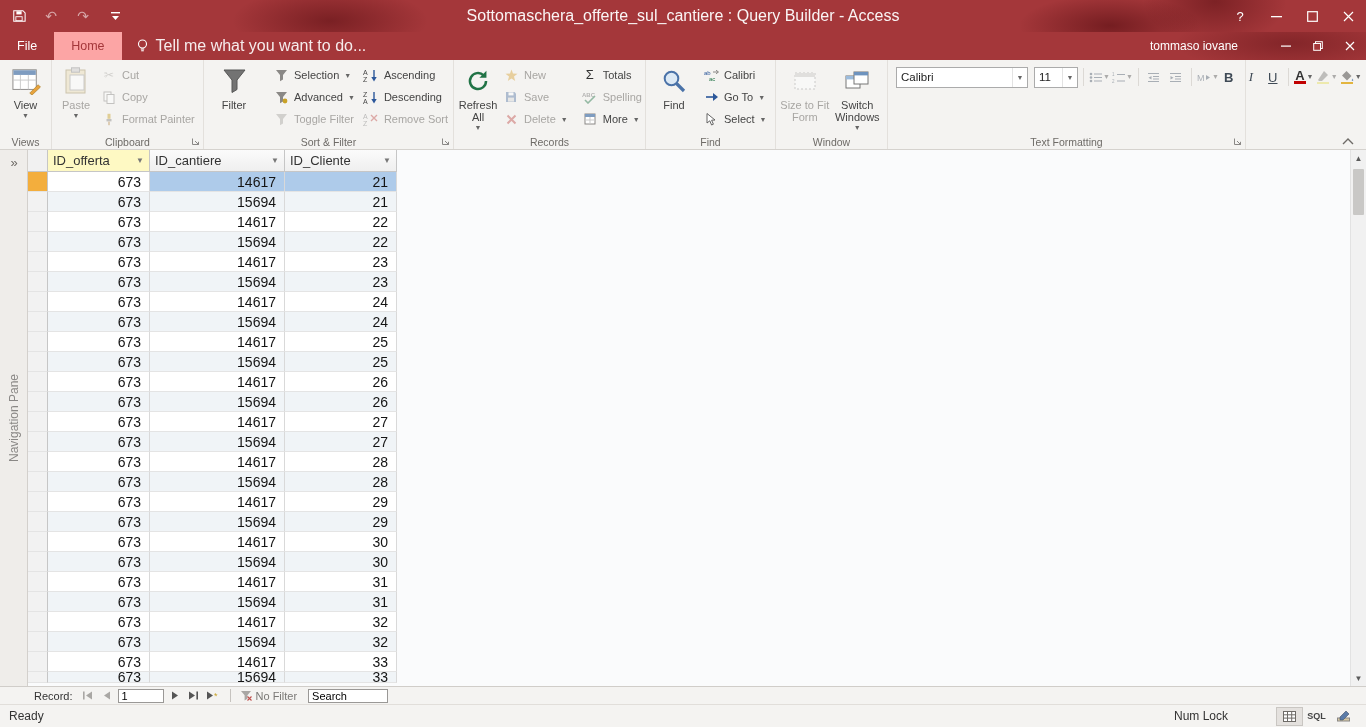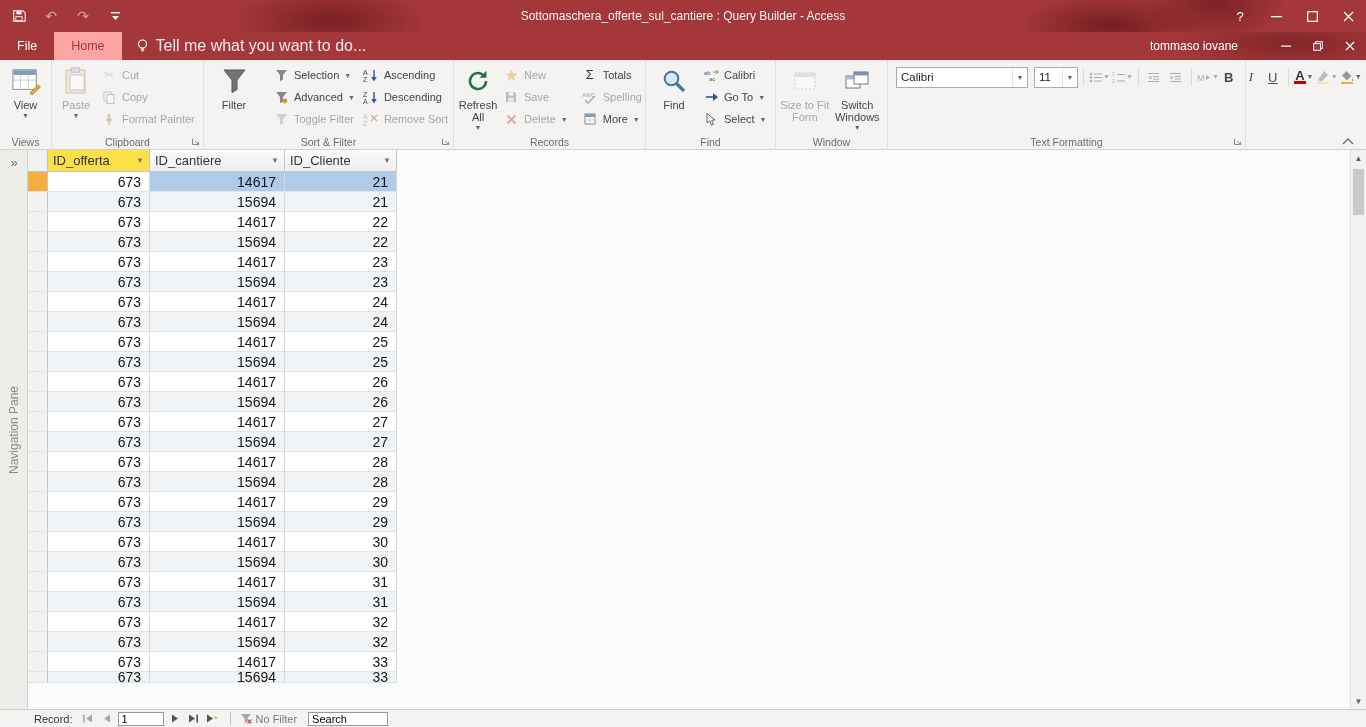--- a/index.html
+++ b/index.html
@@ -9,21 +9,21 @@
   
   .titlebar { height:32px; background:#A4373A; position:relative; display:flex; align-items:center; color:#fff; flex:0 0 auto; }
   .titlebar::before { content:""; position:absolute; inset:0; pointer-events:none;
     background:
       radial-gradient(140px 48px at 330px 65%, rgba(70,4,8,.45), transparent 70%),
       radial-gradient(130px 44px at 1110px 80%, rgba(70,4,8,.5), transparent 70%),
       radial-gradient(100px 60px at 1215px 5%, rgba(70,4,8,.42), transparent 72%); }
   .qat { display:flex; align-items:center; gap:14px; padding-left:10px; z-index:1; }
   .qbtn { display:inline-flex; align-items:center; justify-content:center; width:18px; height:18px; font-size:14px; color:#fff; }
   .qbtn.dim { opacity:.55; }
-  .wtitle { position:absolute; left:0; right:0; text-align:center; font-size:12px; color:rgba(255,255,255,.95); z-index:0; }
+  .wtitle { position:absolute; left:0; right:0; text-align:center; font-size:16px; color:rgba(255,255,255,.95); z-index:0; }
   .wcs { margin-left:auto; display:flex; z-index:1; }
   .wc { width:36px; height:32px; display:flex; align-items:center; justify-content:center; color:#fff; font-size:13px; }
 
   
   .tabrow { height:28px; background:#A4373A; display:flex; align-items:stretch; position:relative; flex:0 0 auto; }
   .tabrow::before { content:""; position:absolute; inset:0; pointer-events:none;
     background: radial-gradient(160px 40px at 1290px 40%, rgba(70,4,8,.35), transparent 72%); }
   .tab { display:flex; align-items:center; padding:0 17px; font-size:12.5px; color:#fff; z-index:1; }
   .tab.active { background:#fca5a5; color:#A4373A; }
   .tellme { display:flex; align-items:center; gap:7px; margin-left:14px; color:rgba(255,255,255,.9); font-size:16px; z-index:1; }
@@ -63,21 +63,21 @@
   
   .main { flex:1 1 auto; display:flex; position:relative; background:#FAFBFC; min-height:0; }
   .navstrip { width:28px; background:#EFEDEA; border-right:1px solid #D3D0CC; position:relative; flex:0 0 auto; }
   .navchev { position:absolute; top:5px; left:0; width:28px; text-align:center; color:#6E6B67; font-size:13px; }
   .navlabel { position:absolute; top:50%; left:50%; transform:translate(-50%,-50%) rotate(-90deg); white-space:nowrap; color:#8A8886; font-size:12px; }
   .sheet { flex:1; position:relative; overflow:hidden; }
   .hdr { display:flex; height:22px; }
   .hdr-sel { width:20px; background:#F1F1F1; border-right:1px solid #C6C6C6; border-bottom:1px solid #C6C6C6; }
   .hcell { display:flex; align-items:center; padding:0 5px; font-size:13px; color:#333;
            background:linear-gradient(#FBFBFB,#EFEFEF); border-right:1px solid #C6C6C6; border-bottom:1px solid #C6C6C6; }
-  .hcell.current { background:#fde047;text-align:right; }
+  .hcell.current { background:#fef9c3;text-align:right; }
   .hdd { margin-left:auto; font-size:8px; color:#777; padding-left:6px; }
   .c0 { width:102px; } .c1 { width:135px; } .c2 { width:112px; }
   .trow { display:flex; height:20px; }
   .trow.even .tcell { background:#F0F4F7; }
   .trow.partial { height:11px; overflow:hidden; }
   .rsel { width:20px; background:#F2F2F2; border-right:1px solid #C6C6C6; border-bottom:1px solid #E4E4E4; flex:0 0 auto; }
   .rsel.current { background:#F3AE3D; }
   .tcell { display:flex; align-items:center; justify-content:flex-end; padding:0 8px; font-size:14px; color:#141414;
            background:#fff; border-right:1px solid #D9D9D9; border-bottom:1px solid #E4E4E4; flex:0 0 auto; }
   .trow .tcell.sel { background:#AECBEA; }
@@ -824,14 +824,35 @@
         <svg width="12" height="11" viewBox="0 0 12 11">
             <path d="M1 1h10l-3.6 4.2v3.6L4.6 10.4V5.2z" fill="#A9A7A4"></path>
             <path d="M7.5 6.5l4 4M11.5 6.5l-4 4" stroke="#C0504D" stroke-width="1.1"></path>
           </svg>
       </span>
       <span>No Filter</span>
     </span>
     <input class="rn-search" value="Search" style="">
   </div>
 
+  <div class="statusbar">
+    <span>Ready</span>
+    <div class="sb-right">
+      <span class="sb-numlock">Num Lock</span>
+      <span class="sbtn active">
+        <svg width="13" height="11">
+            <rect x="0.5" y="0.5" width="12" height="10" fill="#fff" stroke="#6E6B67"></rect>
+            <path d="M0.5 3.8h12M0.5 7.1h12M4.5 0.5v10M8.7 0.5v10" stroke="#6E6B67"></path>
+          </svg>
+      </span>
+      <span class="sbtn">
+        <span class="sql-txt">SQL</span>
+      </span>
+      <span class="sbtn">
+        <svg width="13" height="12" viewBox="0 0 13 12">
+            <rect x="0.5" y="8" width="12" height="3" fill="#D8C9A3" stroke="#8A8886"></rect>
+            <polygon points="9,1 12,4 6,10 3,10 3,7" fill="#5B7BA8" stroke="#44546A" stroke-width="0.6"></polygon>
+          </svg>
+      </span>
+    </div>
+  </div>
 
 </div>
 
 </body></html>

